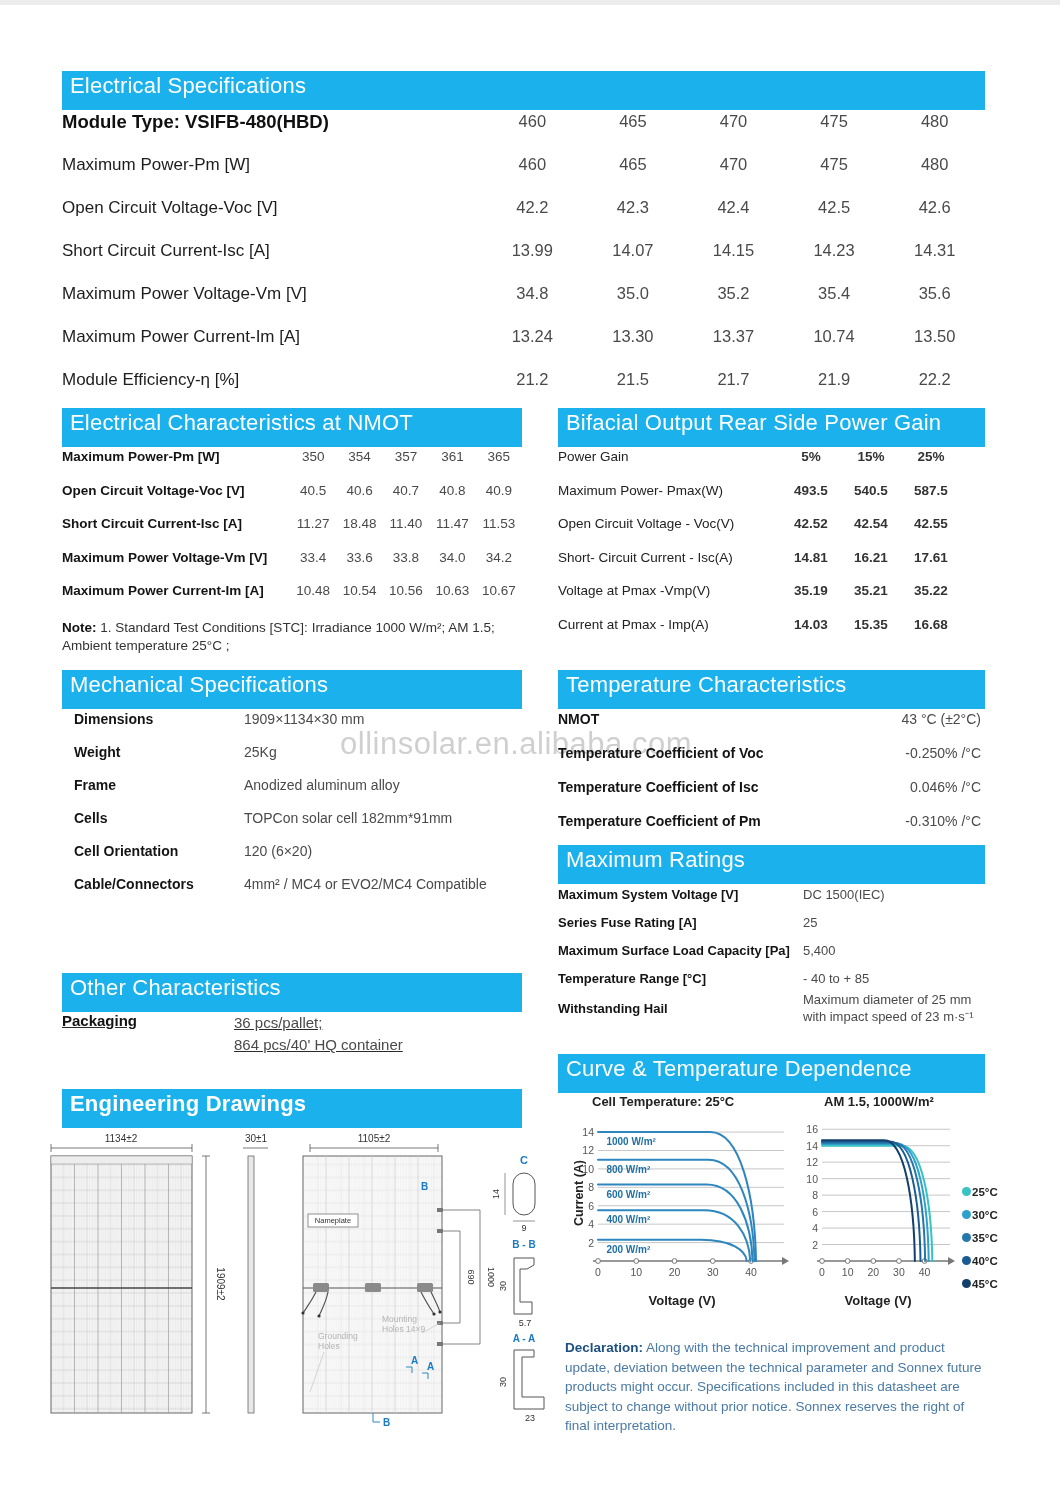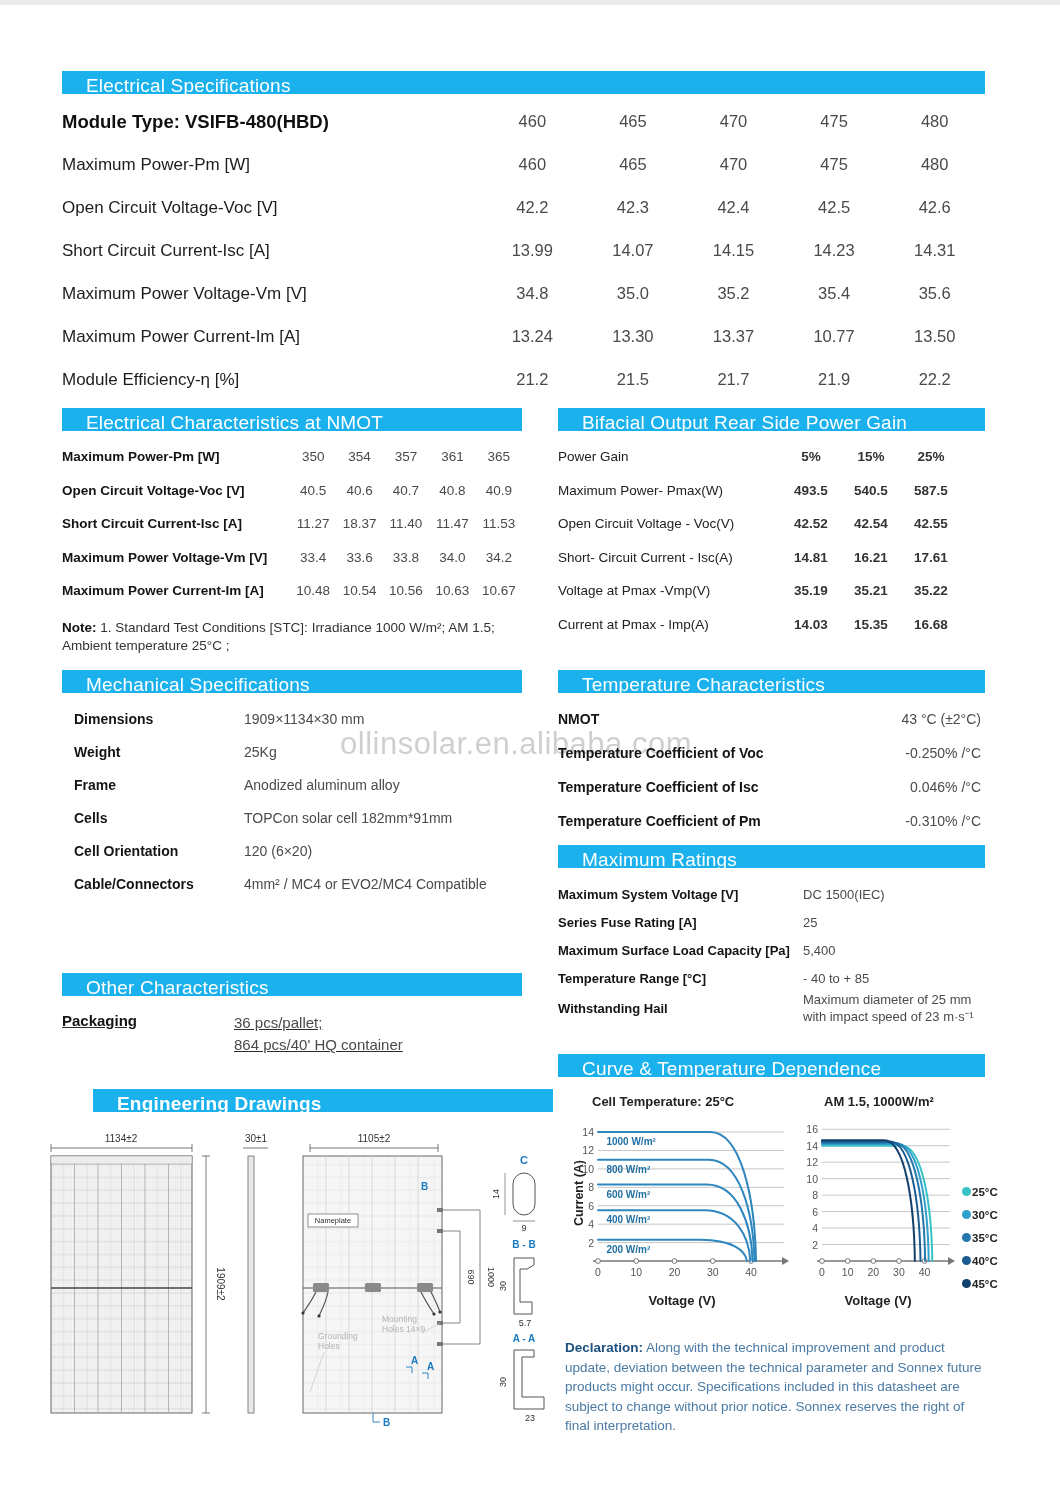--- a/index.html
+++ b/index.html
@@ -1,21 +1,21 @@
 <!DOCTYPE html>
 <html><head>
 <meta charset="utf-8">
 <style>
   html,body{margin:0;padding:0;background:#fff;}
   #page{position:relative;width:1060px;height:1499px;background:#fff;overflow:hidden;
         font-family:"Liberation Sans",sans-serif;color:#2b2b2b;}
   #topstrip{position:absolute;left:0;top:0;width:1060px;height:5px;background:#ececec;}
 
-  .sec-h{position:absolute;background:#1ab1ec;color:#fff;font-size:19px;line-height:29px;
-         height:23px;padding-left:24px;letter-spacing:.2px;box-sizing:border-box;}
+  .sec-h{position:absolute;background:#1ab1ec;color:#fff;font-size:22px;line-height:29px;
+         height:39px;padding-left:8px;letter-spacing:.2px;box-sizing:border-box;}
   .sec-h.bold{font-weight:700;}
 
   .tbl{position:absolute;}
   .trow{display:grid;align-items:center;}
   .tlabel{color:#1d1d1d;}
   .tval{color:#4a4a4a;white-space:pre-line;}
 
   
   #tbl-espec{left:62px;top:100px;width:923px;}
   #tbl-espec .trow{grid-template-columns:420px repeat(5,1fr);height:43px;}
@@ -137,21 +137,21 @@
         <span class="tval">35.0</span>
         <span class="tval">35.2</span>
         <span class="tval">35.4</span>
         <span class="tval">35.6</span>
       </div>
       <div class="trow">
         <span class="tlabel">Maximum Power Current-Im [A]</span>
         <span class="tval">13.24</span>
         <span class="tval">13.30</span>
         <span class="tval">13.37</span>
-        <span class="tval">10.77</span>
+        <span class="tval">10.74</span>
         <span class="tval">13.50</span>
       </div>
       <div class="trow">
         <span class="tlabel">Module Efficiency-η [%]</span>
         <span class="tval">21.2</span>
         <span class="tval">21.5</span>
         <span class="tval">21.7</span>
         <span class="tval">21.9</span>
         <span class="tval">22.2</span>
       </div>
@@ -171,21 +171,21 @@
         <span class="tlabel">Open Circuit Voltage-Voc [V]</span>
         <span class="tval">40.5</span>
         <span class="tval">40.6</span>
         <span class="tval">40.7</span>
         <span class="tval">40.8</span>
         <span class="tval">40.9</span>
       </div>
       <div class="trow">
         <span class="tlabel">Short Circuit Current-Isc [A]</span>
         <span class="tval">11.27</span>
-        <span class="tval">18.37</span>
+        <span class="tval">18.48</span>
         <span class="tval">11.40</span>
         <span class="tval">11.47</span>
         <span class="tval">11.53</span>
       </div>
       <div class="trow">
         <span class="tlabel">Maximum Power Voltage-Vm [V]</span>
         <span class="tval">33.4</span>
         <span class="tval">33.6</span>
         <span class="tval">33.8</span>
         <span class="tval">34.0</span>
@@ -318,21 +318,21 @@
 
   <div class="sec-h" style="left:62px;top:973px;width:460px;">Other Characteristics</div>
   <div class="tbl" id="tbl-other">
       <div class="trow">
         <span class="tlabel">Packaging</span>
         <span class="tval">36 pcs/pallet;
 864 pcs/40' HQ container</span>
       </div>
     </div>
 
-  <div class="sec-h bold" style="left:62px;top:1089px;width:460px;margin-left:31px;">Engineering Drawings</div>
+  <div class="sec-h bold" style="left:62px;top:1089px;width:460px;">Engineering Drawings</div>
 
   <svg id="drawings" style="position:absolute;left:40px;top:1126px;" width="520" height="305" viewBox="0 0 520 305">
     <defs>
       <pattern id="cells" width="23.5" height="12.85" patternUnits="userSpaceOnUse">
         <rect width="23.5" height="12.85" fill="#f4f4f4"></rect>
         <path d="M2.6,0 V13 M5.2,0 V13 M7.8,0 V13 M10.4,0 V13 M13,0 V13 M15.6,0 V13 M18.2,0 V13 M20.8,0 V13" stroke="#e2e2e2" stroke-width="0.5"></path>
         <rect width="23.5" height="12.85" fill="none" stroke="#c2c2c2" stroke-width="0.5"></rect>
       </pattern>
       <pattern id="cells2" width="23.17" height="12.85" patternUnits="userSpaceOnUse">
         <rect width="23.17" height="12.85" fill="#f8f8f8"></rect>

